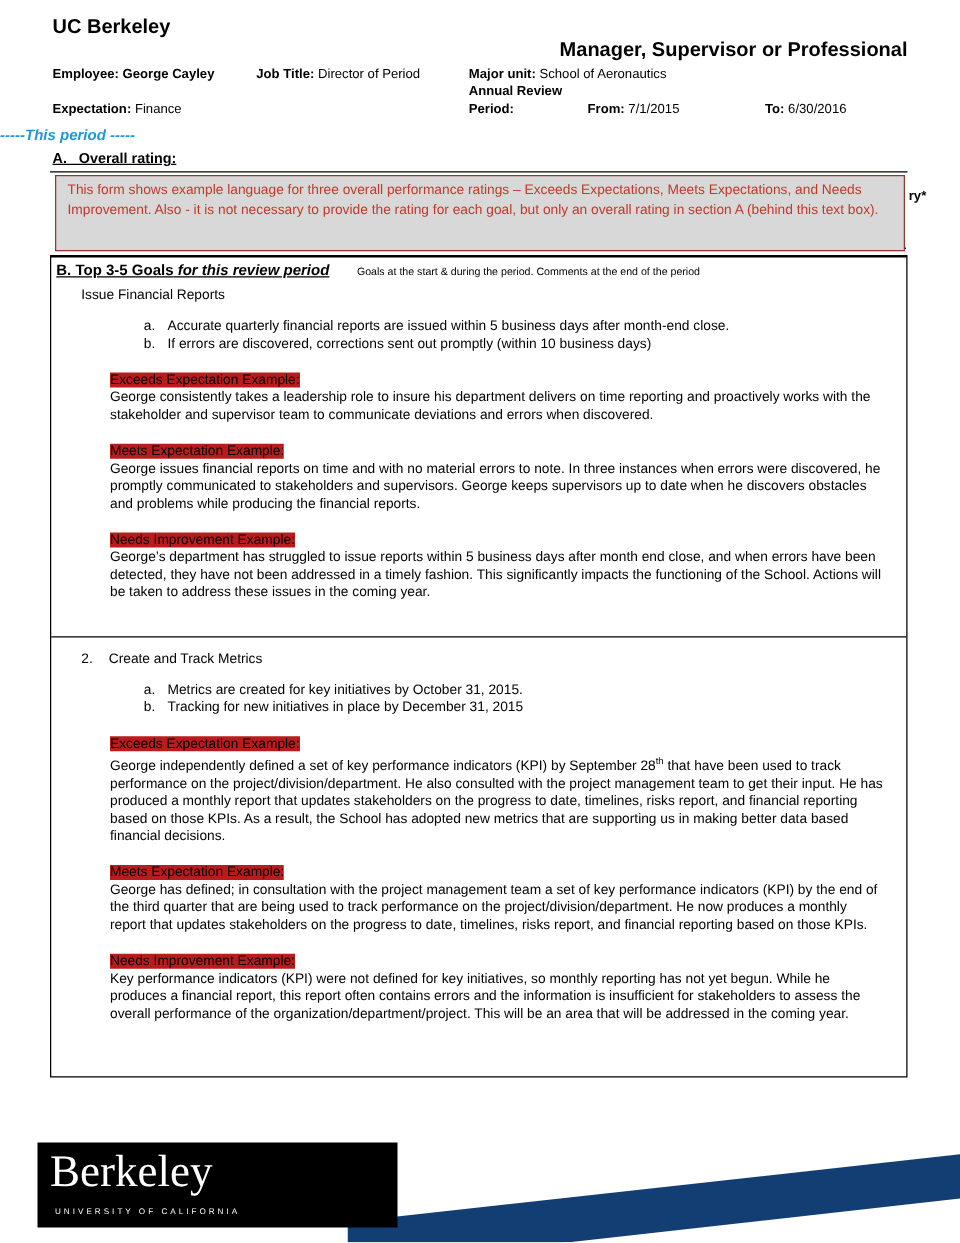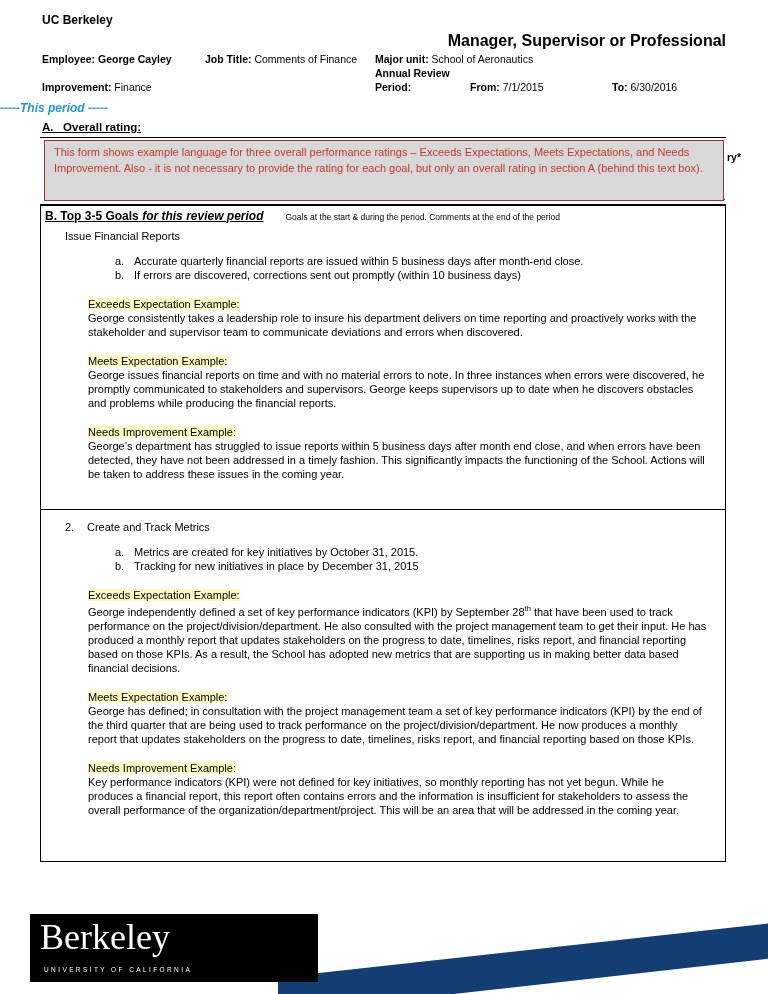--- a/index.html
+++ b/index.html
@@ -10,21 +10,21 @@
     height: 994px;
     background: #ffffff;
     font-family: "Liberation Sans", sans-serif;
     color: #000;
     overflow: hidden;
   }
   .abs { position: absolute; }
   .b { font-weight: bold; }
 
   
-  .org        { left: 42px; top: 13px;  font-size: 12px; font-weight: bold; }
+  .org        { left: 42px; top: 13px;  font-size: 16px; font-weight: bold; }
   .doc-title  { left: 42px; top: 32px;  font-size: 12px; font-weight: bold; }
   .doc-right  { right: 42px; top: 32px; font-size: 16px; font-weight: bold; }
   .fld        { font-size: 10.5px; line-height: 13px; }
   .f-emp      { left: 42px;  top: 53px; }
   .f-job      { left: 205px; top: 53px; }
   .f-major    { left: 375px; top: 53px; }
   .f-annual   { left: 375px; top: 67px; font-weight: bold; }
   .f-dept     { left: 42px;  top: 81px; }
   .f-period   { left: 375px; top: 81px; font-weight: bold; }
   .f-from     { left: 470px; top: 81px; }
@@ -77,21 +77,21 @@
   .goal { margin-left: 20px; margin-top: 4px; font-size: 11px; }
   .goal-title-row { line-height: 14px; }
   .goal-num:not(:empty) { display: inline-block; width: 22px; }
   .bullets { margin-left: 50px; margin-top: 11px; }
   .bullet-row { display: flex; line-height: 14px; }
   .bullet-marker { width: 19px; flex: 0 0 19px; }
   .bullet-text { flex: 1; }
 
   .example { margin-left: 23px; margin-top: 15px; }
   .example-label-row { line-height: 14px; }
-  .hl { background: #fef9c3; }
+  .hl { background: #b91c1c; }
   .etext { margin: 0; line-height: 14px; }
   .etext sup { font-size: 7.5px; }
 
   .goal-divider {
     border-top: 1px solid #000;
     height: 0;
     margin: 28px -16px 10px -4px;
   }
 
   
@@ -124,29 +124,29 @@
 
   <div class="abs org">UC Berkeley</div>
   <div class="abs doc-right">Manager, Supervisor or Professional</div>
 
   <div class="abs fld f-emp">
     <span class="b">Employee:</span>
     <span class="b">George Cayley</span>
   </div>
   <div class="abs fld f-job">
     <span class="b">Job Title:</span>
-    <span>Comments of Finance</span>
+    <span>Director of Period</span>
   </div>
   <div class="abs fld f-major">
     <span class="b">Major unit:</span>
     <span>School of Aeronautics</span>
   </div>
   <div class="abs fld f-annual">Annual Review</div>
   <div class="abs fld f-dept">
-    <span class="b">Improvement:</span>
+    <span class="b">Expectation:</span>
     <span>Finance</span>
   </div>
   <div class="abs fld f-period">Period:</div>
   <div class="abs fld f-from">
     <span class="b">From:</span>
     <span>7/1/2015</span>
   </div>
   <div class="abs fld f-to">
     <span class="b">To:</span>
     <span>6/30/2016</span>

